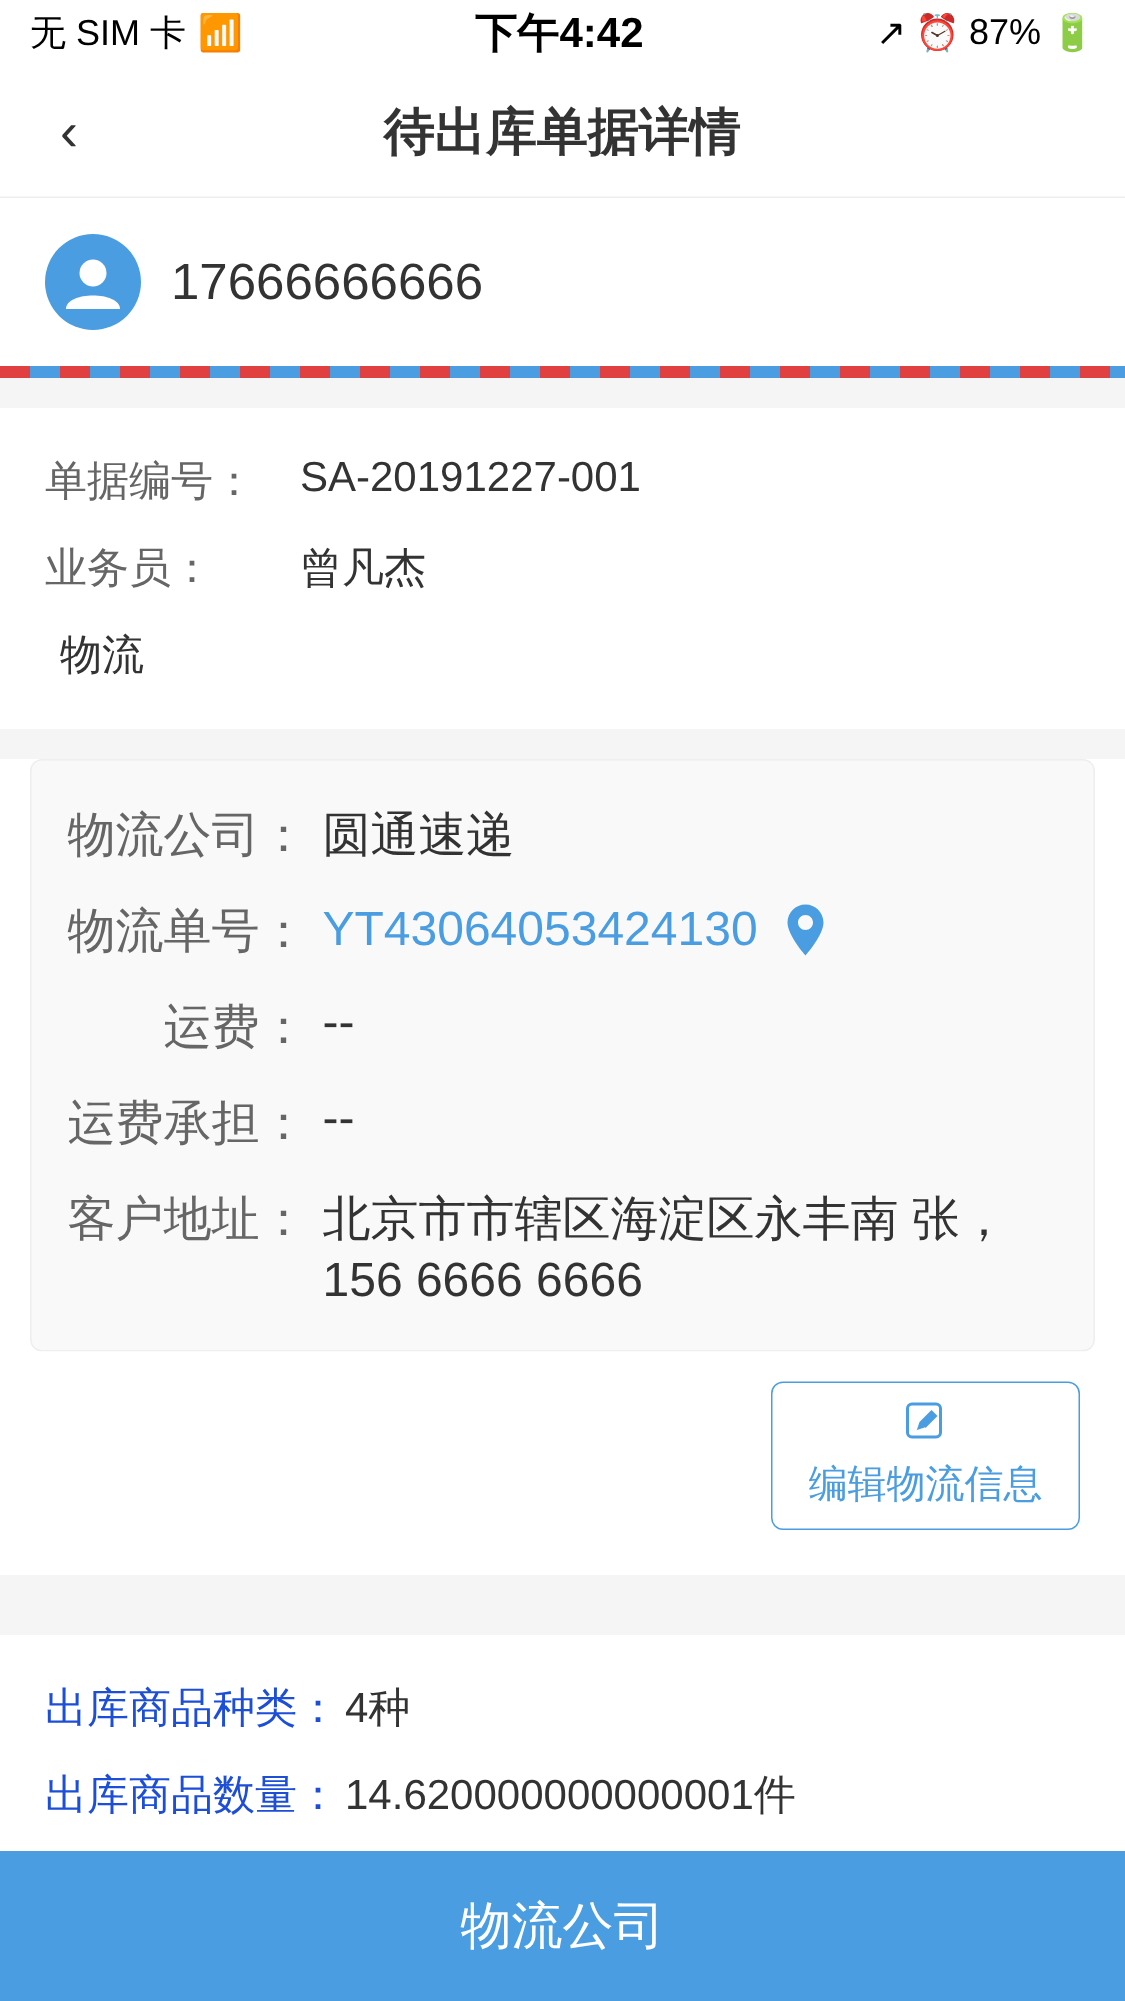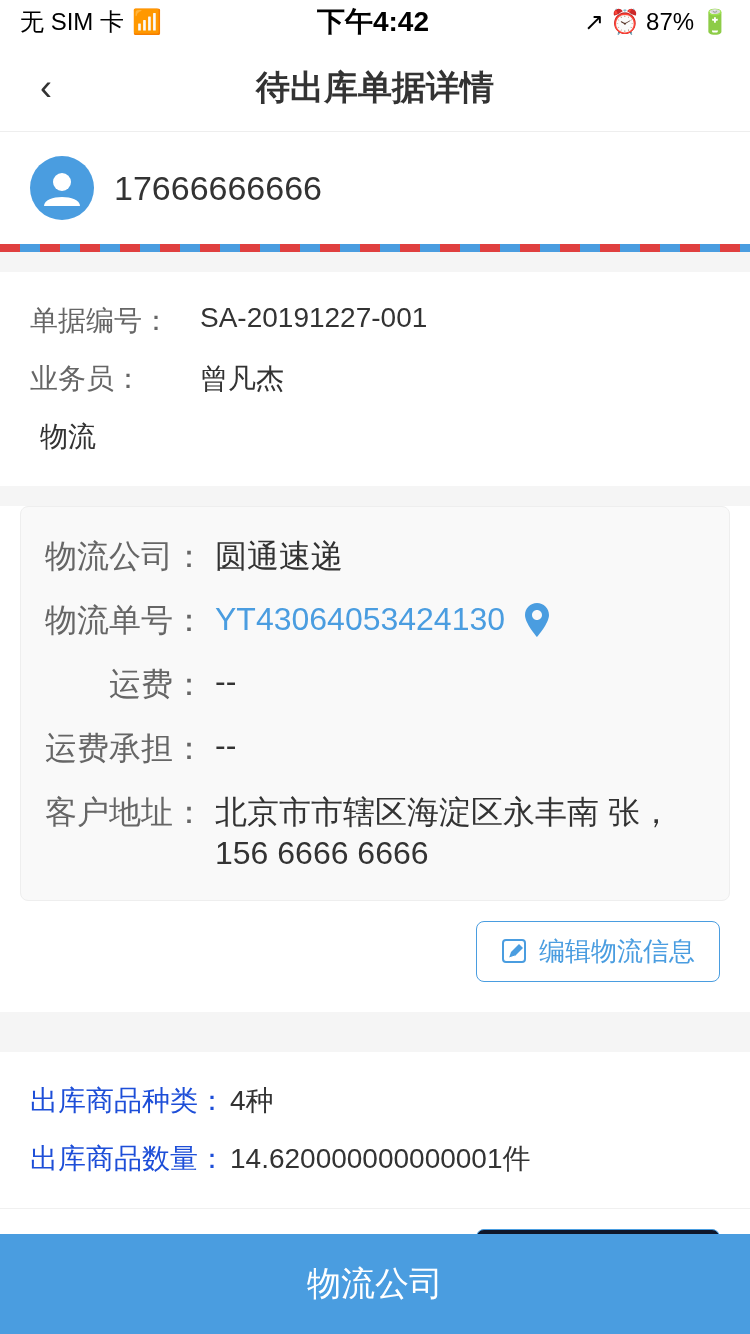--- a/index.html
+++ b/index.html
@@ -167,20 +167,21 @@
       border: 1px solid #4a9de0;
       color: #4a9de0;
       background: #fff;
       border-radius: 8px;
       padding: 12px 24px;
       font-size: 26px;
       display: flex;
       align-items: center;
       gap: 10px;
       cursor: pointer;
+      flex-direction: column;
     }
 
     
     .goods-section {
       background: #fff;
       margin-top: 20px;
       padding: 30px;
     }
     .goods-row {
       display: flex;

